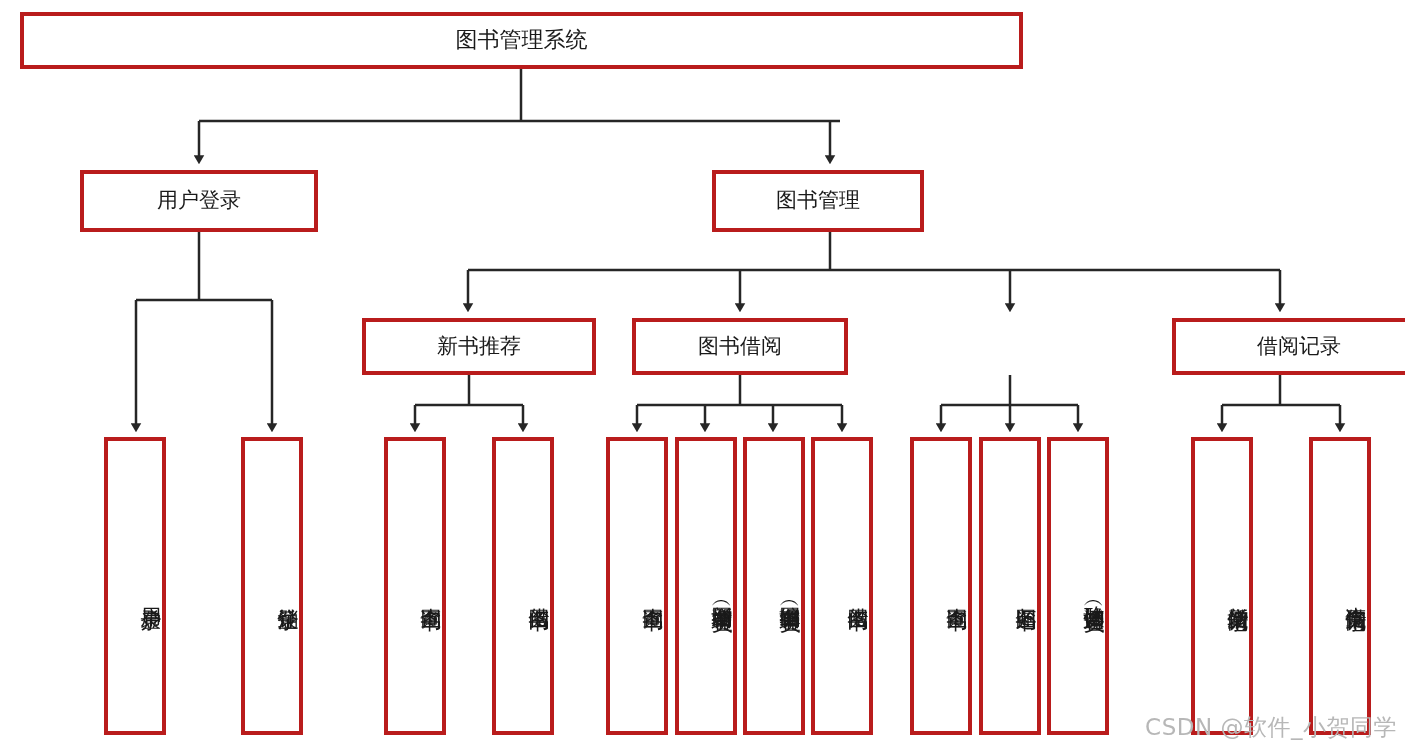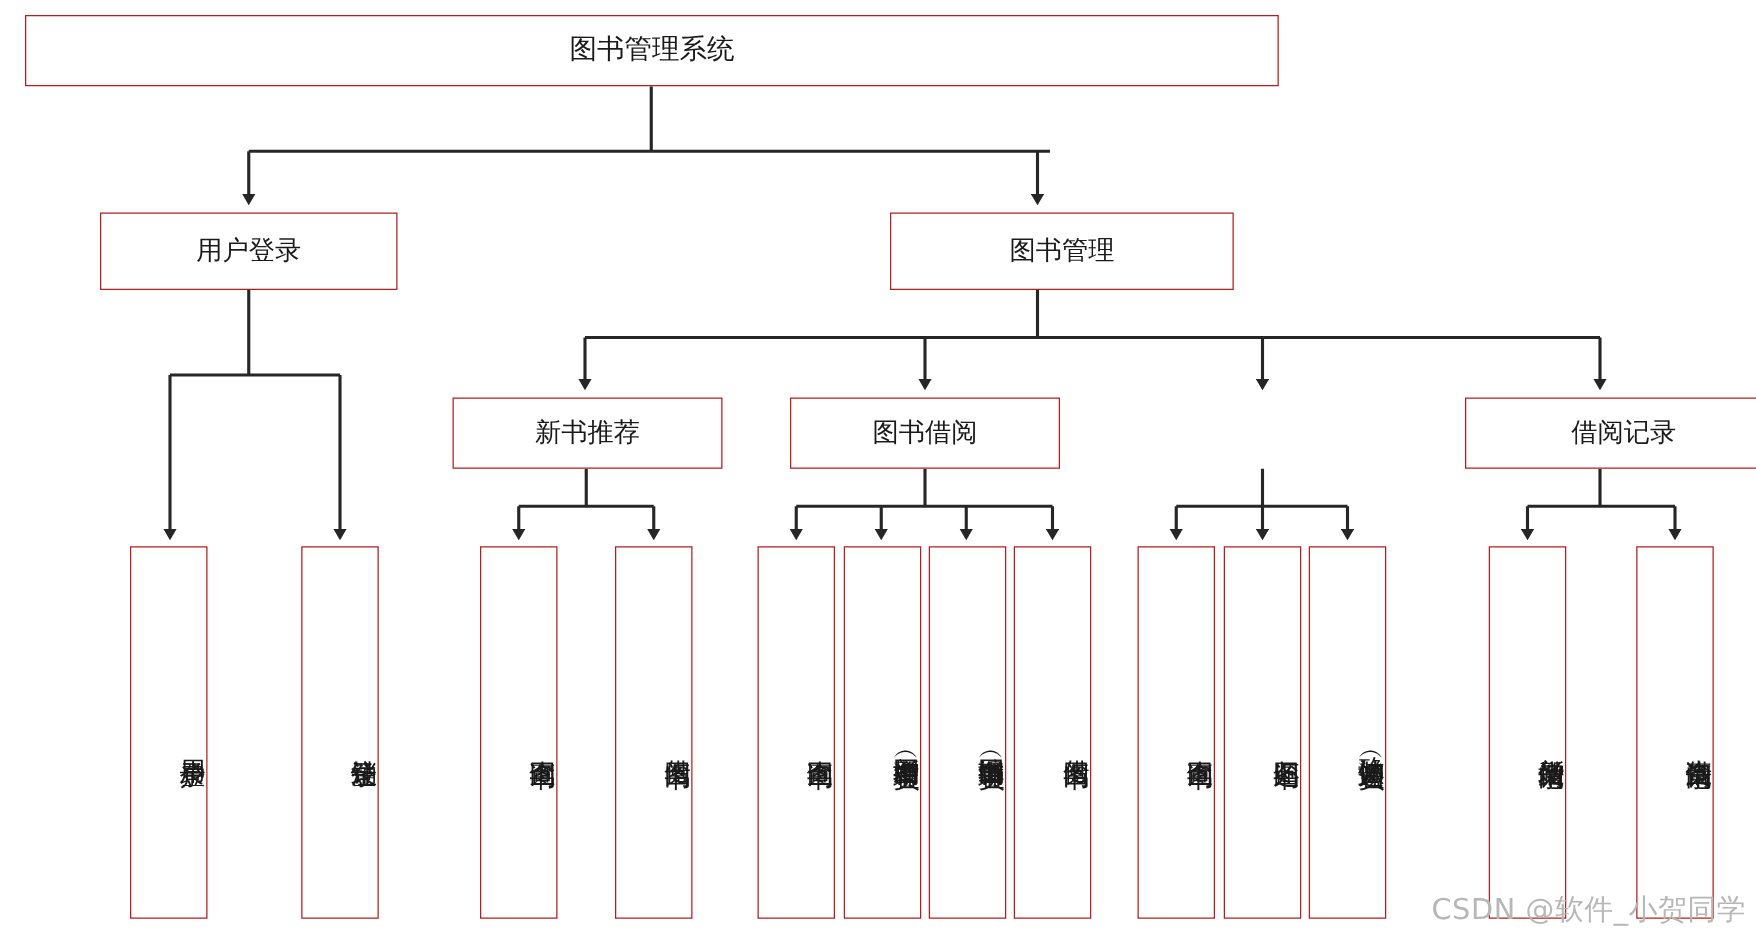--- a/index.html
+++ b/index.html
@@ -21,21 +21,21 @@
     position: absolute;
     left: 0;
     top: 0;
     width: 1405px;
     height: 747px;
   }
   .node {
     position: absolute;
     box-sizing: border-box;
     background: #ffffff;
-    border: 1px solid #b91c1c;
+    border: 4px solid #b91c1c;
     display: flex;
     align-items: center;
     justify-content: center;
     color: #1a1a1a;
     line-height: 1.12;
     z-index: 3;
   }
   .node-root {
     font-size: 22px;
   }
@@ -127,25 +127,25 @@
     </g>
   </svg>
 
   <div class="node node-root" style="left:20px; top:12px; width:1003px; height:57px;">
     <span>图书管理系统</span>
   </div>
 
   <div class="node node-l2" style="left:80px; top:170px; width:238px; height:62px;">
     <span>用户登录</span>
   </div>
-  <div class="node node-l2" style="left:712px; top:170px; width:275px; height:62px;">
+  <div class="node node-l2" style="left:712px; top:170px; width:212px; height:62px;">
     <span>图书管理</span>
   </div>
 
-  <div class="node node-l3" style="left:362px; top:318px; width:216px; height:57px;">
+  <div class="node node-l3" style="left:362px; top:318px; width:234px; height:57px;">
     <span>新书推荐</span>
   </div>
   <div class="node node-l3" style="left:632px; top:318px; width:216px; height:57px;">
     <span>图书借阅</span>
   </div>
   <div class="node node-l3" style="left:1172px; top:318px; width:254px; height:57px;">
     <span>借阅记录</span>
   </div>
 
   <div class="node node-leaf" style="left:104px; top:437px; width:62px; height:298px;">

